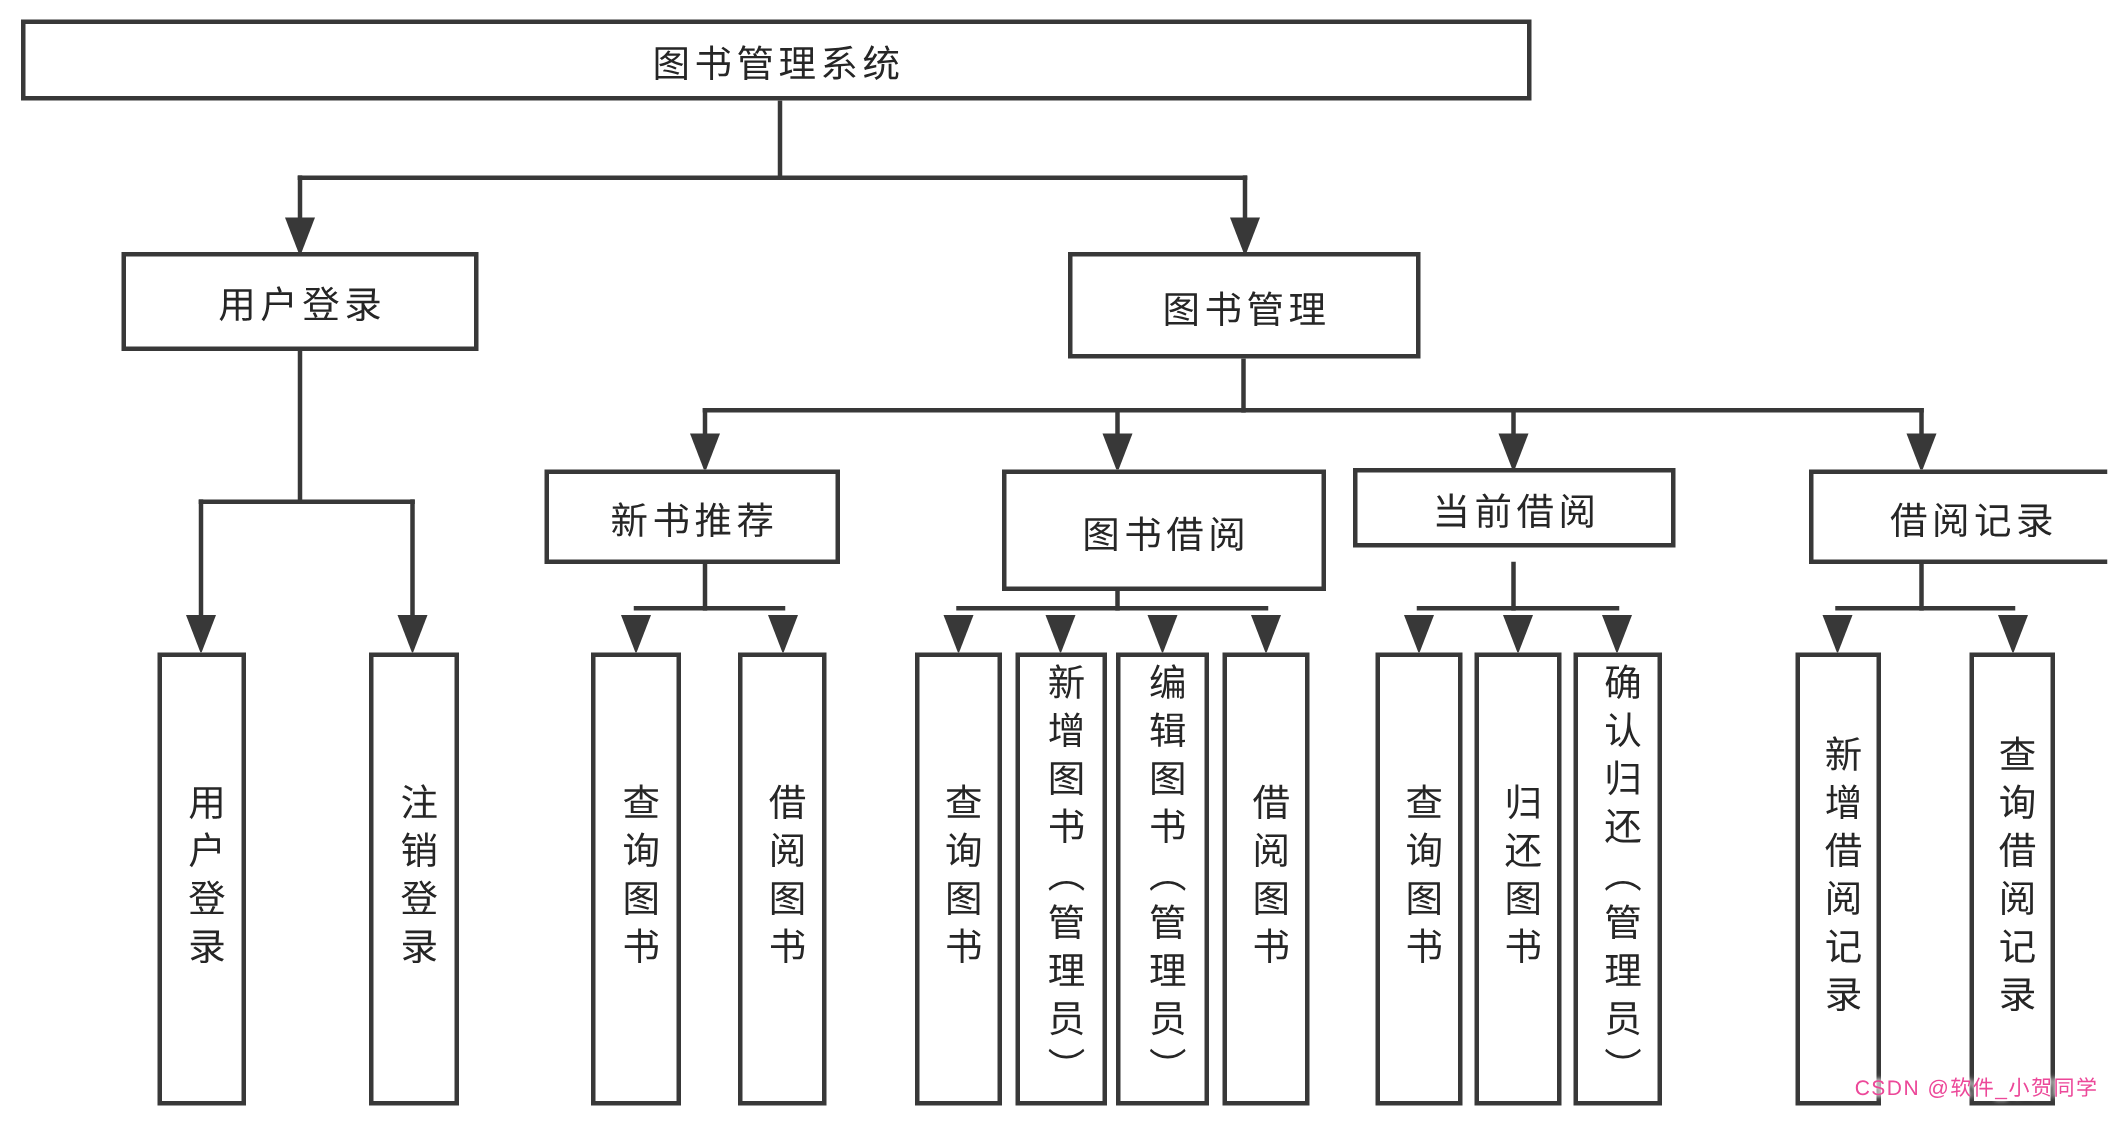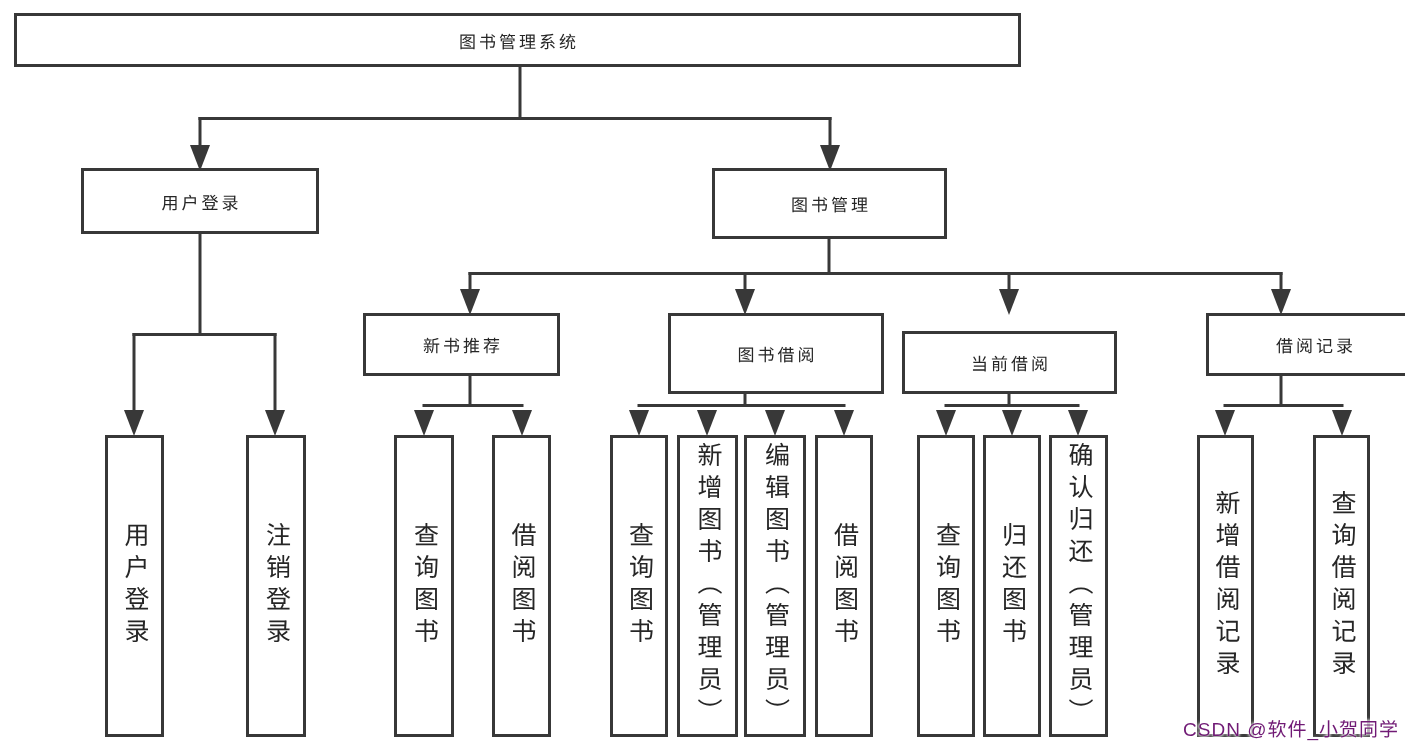--- a/index.html
+++ b/index.html
@@ -11,32 +11,32 @@
     overflow:hidden;
   }
   .connector-layer{position:absolute;left:0;top:0;z-index:1;}
   .node{
     position:absolute;box-sizing:border-box;
     border:3px solid #383838;background:#ffffff;
     display:flex;align-items:center;justify-content:center;
     z-index:2;
   }
   .h-label{
-    font-size:17px;letter-spacing:3px;color:#262626;
+    font-size:25px;letter-spacing:3px;color:#262626;
     white-space:nowrap;text-indent:3px;
   }
   .v-node{top:435px;height:302px;}
   .v-label{
     writing-mode:vertical-rl;
     font-size:25px;letter-spacing:7px;line-height:1;
     color:#262626;
   }
   .watermark{
     position:absolute;top:714px;right:6px;z-index:3;
-    font-size:19px;letter-spacing:1px;color:#701a75;
+    font-size:14px;letter-spacing:1px;color:#ec4899;
     text-shadow:0 0 3px #ffffff,0 0 3px #ffffff,0 0 5px #ffffff;
     white-space:nowrap;
   }
 </style>
 </head>
 <body>
 
 <div class="stage">
 
   <svg class="connector-layer" width="1405" height="747" viewBox="0 0 1405 747" fill="#383838" stroke="#383838" stroke-width="3" stroke-linecap="square">
@@ -114,21 +114,21 @@
   <div class="node" style="left:712px;top:168px;width:235px;height:71px">
     <span class="h-label">图书管理</span>
   </div>
 
   <div class="node" style="left:363px;top:313px;width:197px;height:63px">
     <span class="h-label">新书推荐</span>
   </div>
   <div class="node" style="left:668px;top:313px;width:216px;height:81px">
     <span class="h-label">图书借阅</span>
   </div>
-  <div class="node" style="left:902px;top:331px;width:215px;height:63px">
+  <div class="node" style="left:902px;top:312px;width:215px;height:53px">
     <span class="h-label">当前借阅</span>
   </div>
   <div class="node" style="left:1206px;top:313px;width:217px;height:63px">
     <span class="h-label">借阅记录</span>
   </div>
 
   <div class="node v-node" style="left:105px;width:59px">
     <span class="v-label">用户登录</span>
   </div>
   <div class="node v-node" style="left:246px;width:60px">

